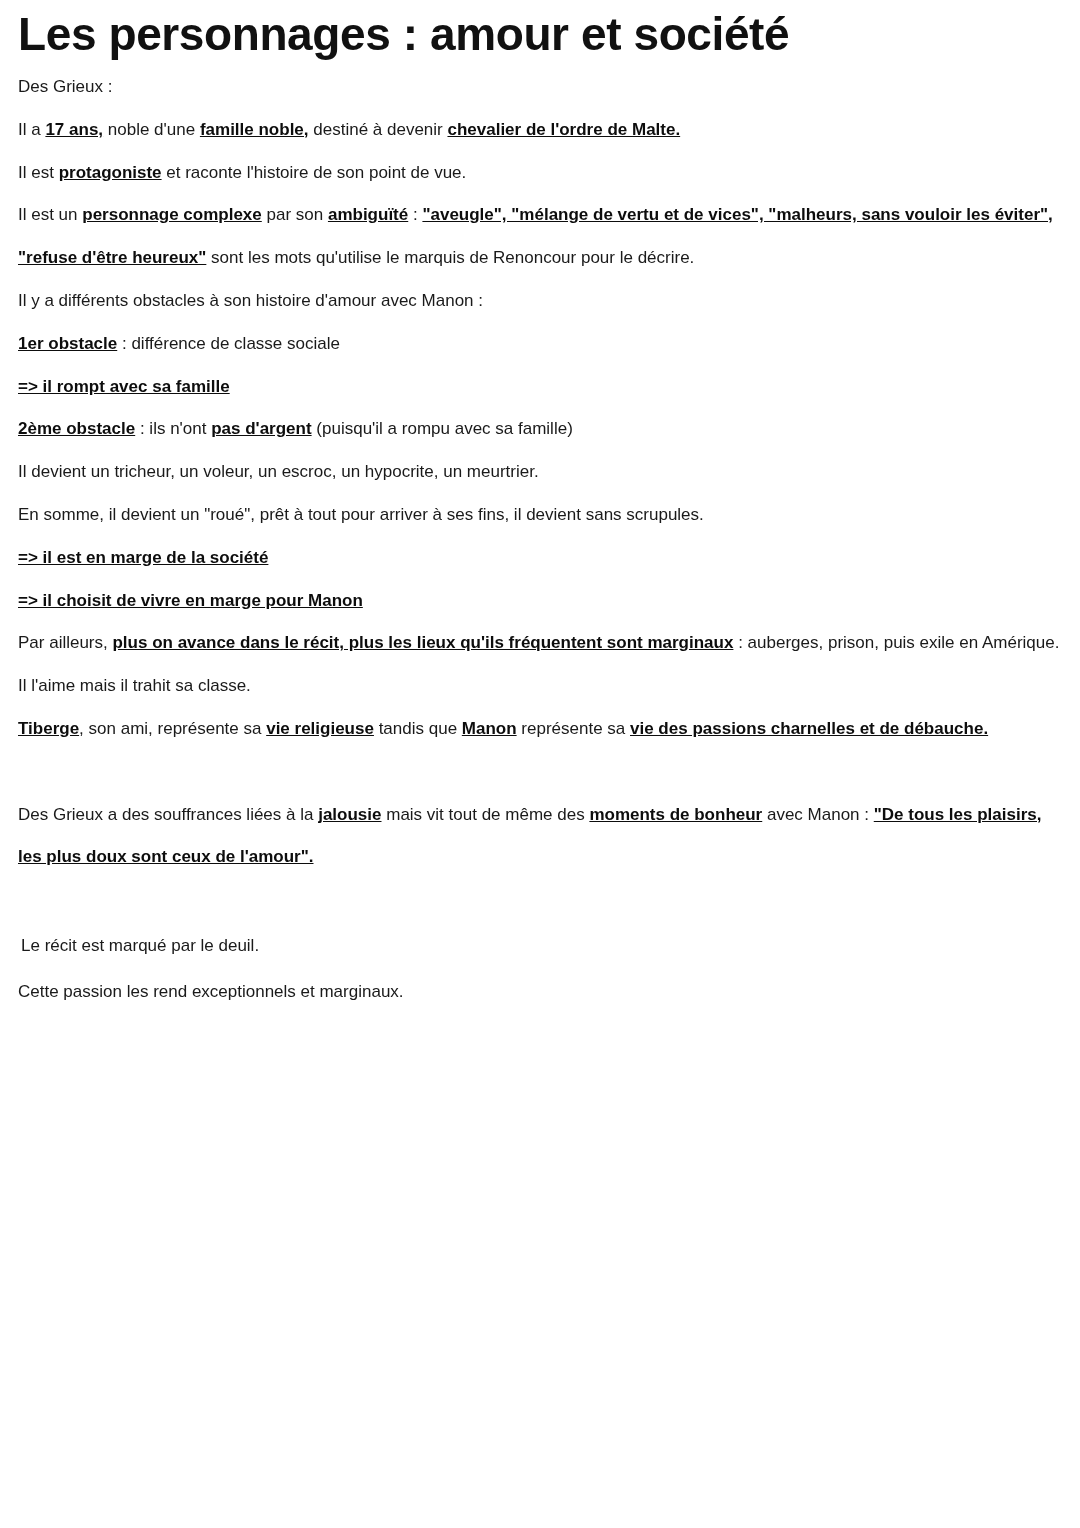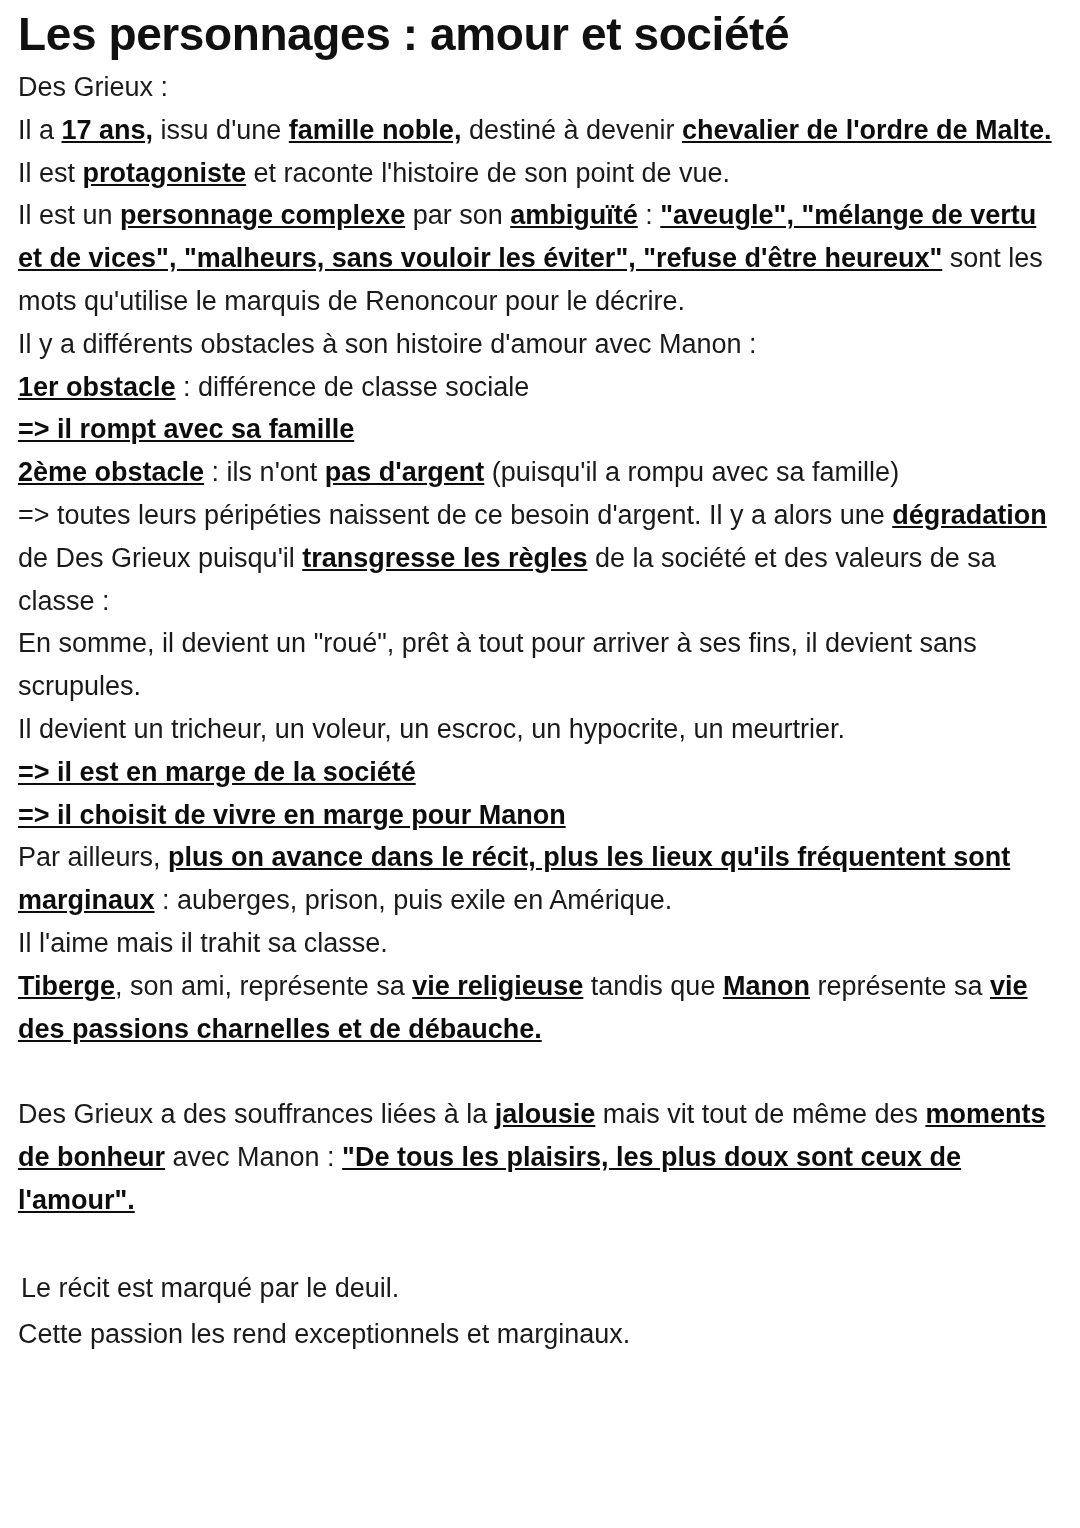--- a/index.html
+++ b/index.html
@@ -27,21 +27,21 @@
     margin: 0 0 4px 0;
     padding: 0;
     font-size: 46px;
     font-weight: 700;
     line-height: 56px;
     letter-spacing: -0.4px;
     color: #111111;
     white-space: nowrap;
   }
   .body-block {
-    font-size: 27px;
+    font-size: 17px;
     line-height: 42.8px;
     font-weight: 400;
     color: #1a1a1a;
   }
   .line {
     display: block;
     white-space: normal;
   }
   .line b, .line strong {
     font-weight: 700;
@@ -59,30 +59,29 @@
 </head>
 <body>
 
 <div class="page">
 
   <h1 class="doc-title">Les personnages : amour et société</h1>
 
   <div class="body-block" id="doc-body">
       <div class="para">
         <p class="line" style="margin: 0px;"><span>Des Grieux :</span></p>
-        <p class="line" style="margin: 0px;"><span>Il a </span><b>17 ans,</b><span> issu d'une </span><b>famille noble,</b><span> destiné à devenir </span><b>chevalier de l'ordre de Malte.</b></p>
+        <p class="line" style="margin: 0px;"><span>Il a </span><b>17 ans,</b><span> noble d'une </span><b>famille noble,</b><span> destiné à devenir </span><b>chevalier de l'ordre de Malte.</b></p>
         <p class="line" style="margin: 0px;"><span>Il est </span><b>protagoniste</b><span> et raconte l'histoire de son point de vue.</span></p>
         <p class="line" style="margin: 0px;"><span>Il est un </span><b>personnage complexe</b><span> par son </span><b>ambiguïté</b><span> : </span><b>"aveugle", "mélange de vertu et de vices", "malheurs, sans vouloir les éviter", "refuse d'être heureux"</b><span> sont les mots qu'utilise le marquis de Renoncour pour le décrire.</span></p>
         <p class="line" style="margin: 0px;"><span>Il y a différents obstacles à son histoire d'amour avec Manon :</span></p>
         <p class="line" style="margin: 0px;"><b>1er obstacle</b><span> : différence de classe sociale</span></p>
         <p class="line" style="margin: 0px;"><b>=&gt; il rompt avec sa famille</b></p>
         <p class="line" style="margin: 0px;"><b>2ème obstacle</b><span> : ils n'ont </span><b>pas d'argent</b><span> (puisqu'il a rompu avec sa famille)</span></p>
-        <p class="line" style="margin: 0px;"><span>=&gt; toutes leurs péripéties naissent de ce besoin d'argent. Il y a alors une </span><b>dégradation</b><span> de Des Grieux puisqu'il </span><b>transgresse les règles</b><span> de la société et des valeurs de sa classe :</span></p>
+        <p class="line" style="margin: 0px;"><span>Il devient un tricheur, un voleur, un escroc, un hypocrite, un meurtrier.</span></p>
         <p class="line" style="margin: 0px;"><span>En somme, il devient un "roué", prêt à tout pour arriver à ses fins, il devient sans scrupules.</span></p>
-        <p class="line" style="margin: 0px;"><span>Il devient un tricheur, un voleur, un escroc, un hypocrite, un meurtrier.</span></p>
         <p class="line" style="margin: 0px;"><b>=&gt; il est en marge de la société</b></p>
         <p class="line" style="margin: 0px;"><b>=&gt; il choisit de vivre en marge pour Manon</b></p>
         <p class="line" style="margin: 0px;"><span>Par ailleurs, </span><b>plus on avance dans le récit, plus les lieux qu'ils fréquentent sont marginaux</b><span> : auberges, prison, puis exile en Amérique.</span></p>
         <p class="line" style="margin: 0px;"><span>Il l'aime mais il trahit sa classe.</span></p>
         <p class="line" style="margin: 0px;"><b>Tiberge</b><span>, son ami, représente sa </span><b>vie religieuse</b><span> tandis que </span><b>Manon</b><span> représente sa </span><b>vie des passions charnelles et de débauche.</b></p>
       </div>
       <span class="spacer"></span>
       <div class="para">
         <p class="line" style="margin: 0px;"><span>Des Grieux a des souffrances liées à la </span><b>jalousie</b><span> mais vit tout de même des </span><b>moments de bonheur</b><span> avec Manon : </span><b>"De tous les plaisirs, les plus doux sont ceux de l'amour".</b></p>
       </div>

